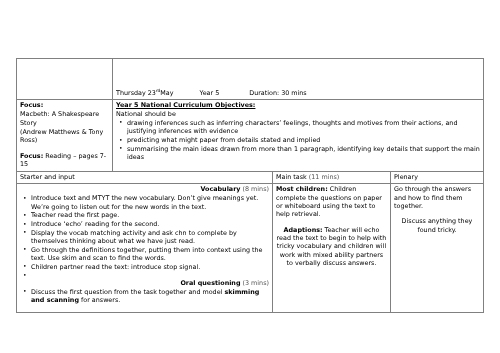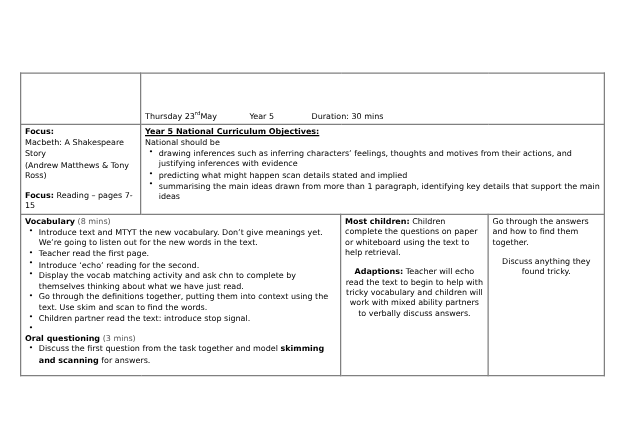--- a/index.html
+++ b/index.html
@@ -87,21 +87,21 @@
     content: "\2022";
     position: absolute;
     left: 3px;
     top: -0.5px;
     font-size: 6px;
   }
   ul.bl > li.empty { min-height: 7px; }
   .plain-line { margin: 0 0 0.5px 0; }
 
   .centered-head {
-    text-align: left;
+    text-align: right;
     font-weight: bold;
     margin: 0 0 0.5px 0;
   }
   .centered-head .mins { font-weight: normal; color: #555555; }
   .spacer { height: 7px; }
   .para { margin: 0; }
   .para + .para { margin-top: 7px; text-align: center; }
   .body-cell { height: 125px; }
 </style>
 </head>
@@ -130,26 +130,31 @@
           <div class="plain-line">Story</div>
           <div class="plain-line">(Andrew Matthews &amp; Tony Ross)</div>
           <div class="spacer"></div>
           <div class="plain-line"><span class="u-bold">Focus:</span><span> Reading – pages 7-15</span></div>
         </td>
         <td class="cell-obj" colspan="3">
           <div class="plain-line u-bold-under">Year 5 National Curriculum Objectives:</div>
           <div class="plain-line">National should be</div>
           <ul class="bl">
             <li>drawing inferences such as inferring characters’ feelings, thoughts and motives from their actions, and justifying inferences with evidence</li>
-            <li>predicting what might happen scan details stated and implied</li>
+            <li>predicting what might paper from details stated and implied</li>
             <li>summarising the main ideas drawn from more than 1 paragraph, identifying key details that support the main ideas</li>
           </ul>
         </td>
       </tr>
 
+      <tr class="colhead">
+        <td colspan="2">Starter and input</td>
+        <td><span>Main task</span><span class="mins"> (11 mins)</span></td>
+        <td>Plenary</td>
+      </tr>
 
       <tr>
         <td class="body-cell" colspan="2">
           <div class="centered-head"><span>Vocabulary</span><span class="mins"> (8 mins)</span></div>
           <ul class="bl">
             <li>Introduce text and MTYT the new vocabulary. Don’t give meanings yet. We’re going to listen out for the new words in the text.</li>
             <li>Teacher read the first page.</li>
             <li>Introduce ‘echo’ reading for the second.</li>
             <li>Display the vocab matching activity and ask chn to complete by themselves thinking about what we have just read.</li>
             <li>Go through the definitions together, putting them into context using the text. Use skim and scan to find the words.</li>

